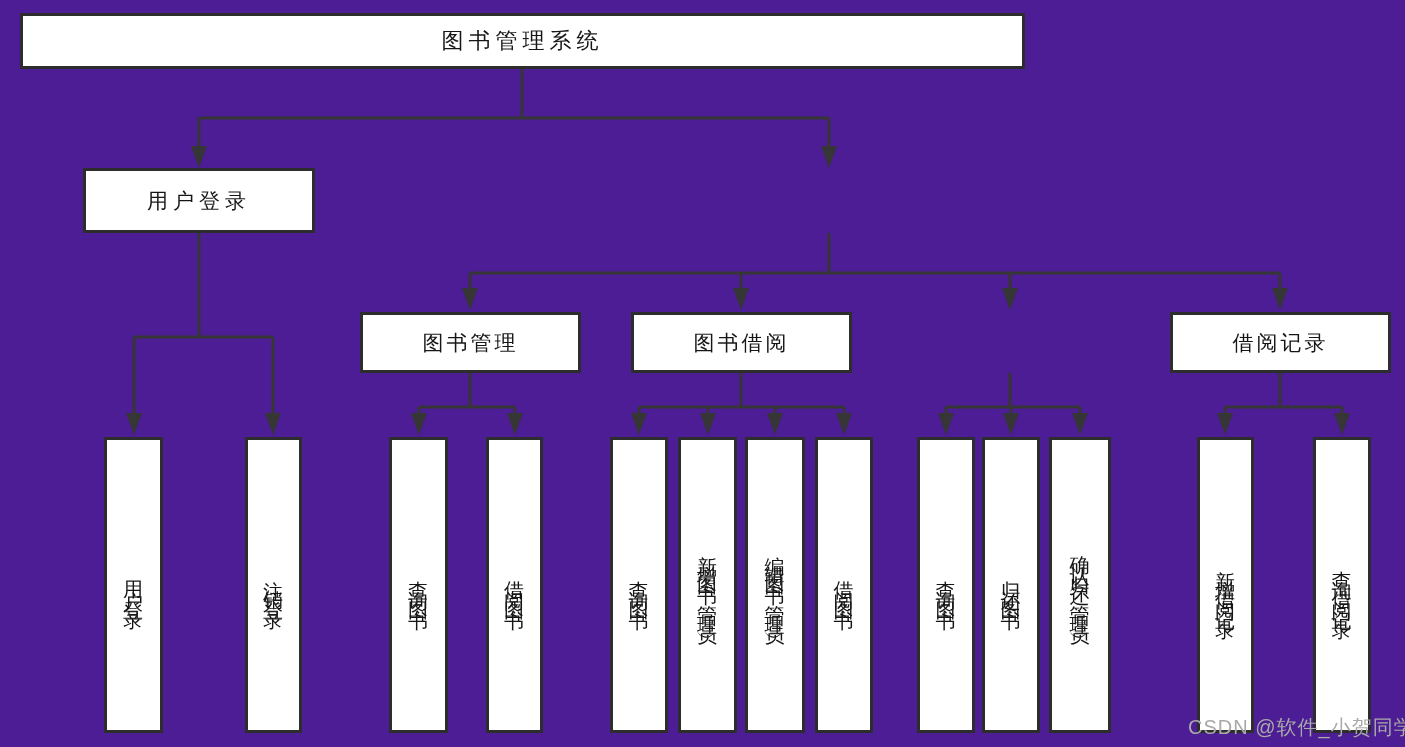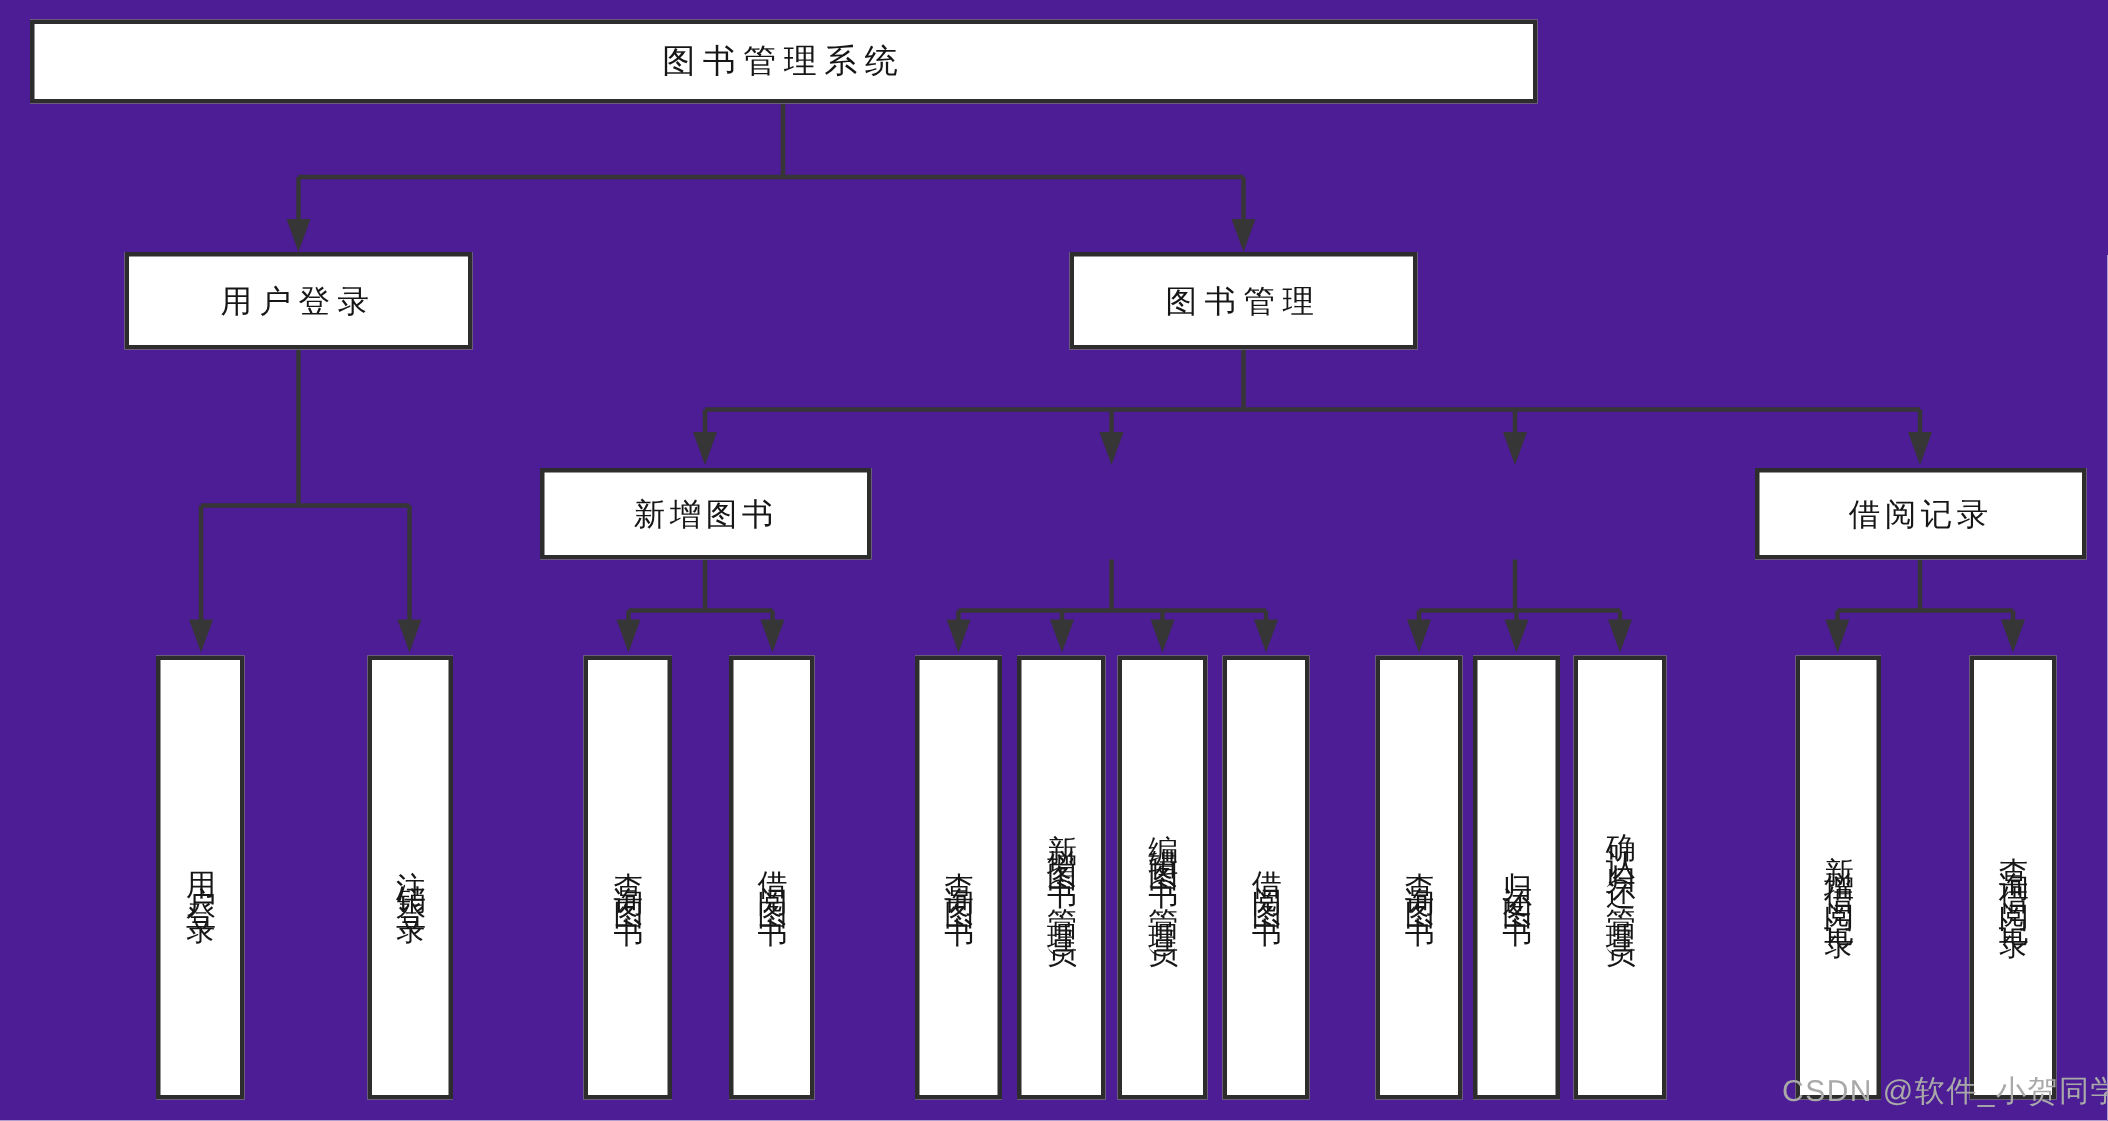--- a/index.html
+++ b/index.html
@@ -64,23 +64,23 @@
       <polygon points="1003,413 1019,413 1011,435"></polygon>
       <polygon points="1072,413 1088,413 1080,435"></polygon>
       <polygon points="1217,413 1233,413 1225,435"></polygon>
       <polygon points="1334,413 1350,413 1342,435"></polygon>
     </g>
   </svg>
 
   <div class="hbox root-box" style="left:20px; top:13px; width:1005px; height:56px;">图书管理系统</div>
 
   <div class="hbox l2-box" style="left:83px; top:168px; width:232px; height:65px;">用户登录</div>
-  <div class="hbox l2-box" style="left:713px; top:168px; width:232px; height:65px;">图书管理</div>
 
-  <div class="hbox l3-box" style="left:360px; top:312px; width:221px; height:61px;">新增图书</div>
+  <div class="hbox l3-box" style="left:360px; top:312px; width:221px; height:61px;">图书管理</div>
+  <div class="hbox l3-box" style="left:631px; top:312px; width:221px; height:61px;">图书借阅</div>
   <div class="hbox l3-box" style="left:1170px; top:312px; width:221px; height:61px;text-align:center;">借阅记录</div>
 
   <div class="vbox" style="left:104px; width:59px;">
     <span>用户登录</span>
   </div>
   <div class="vbox" style="left:245px; width:57px;">
     <span>注销登录</span>
   </div>
 
   <div class="vbox" style="left:389px; width:59px;">

